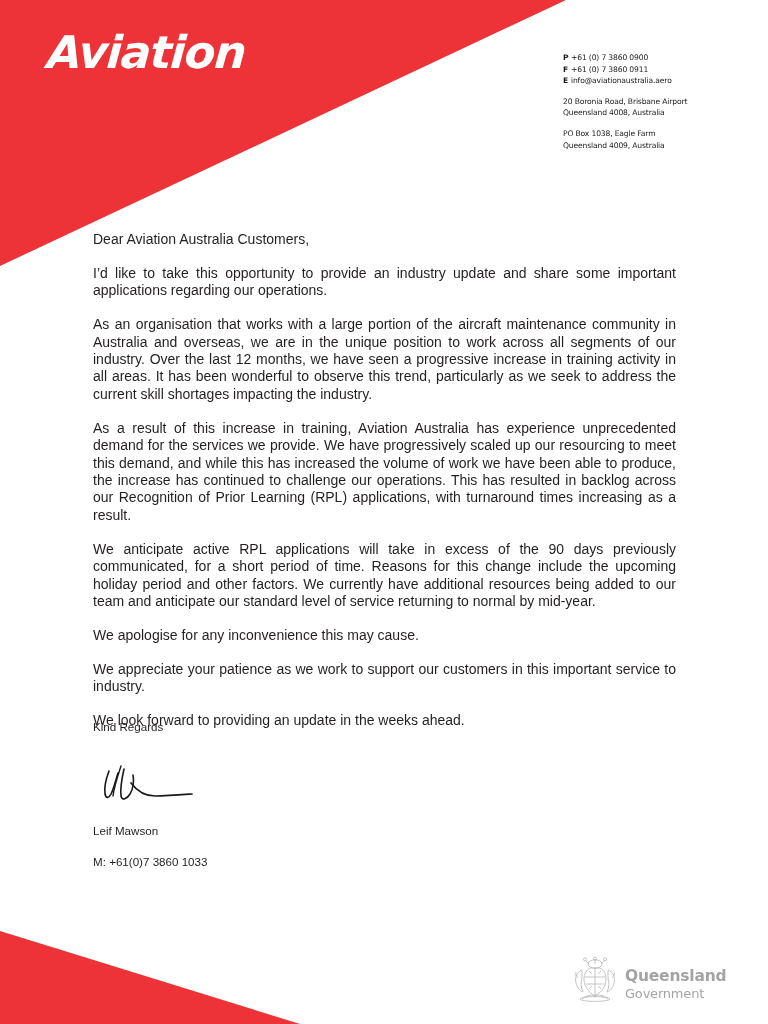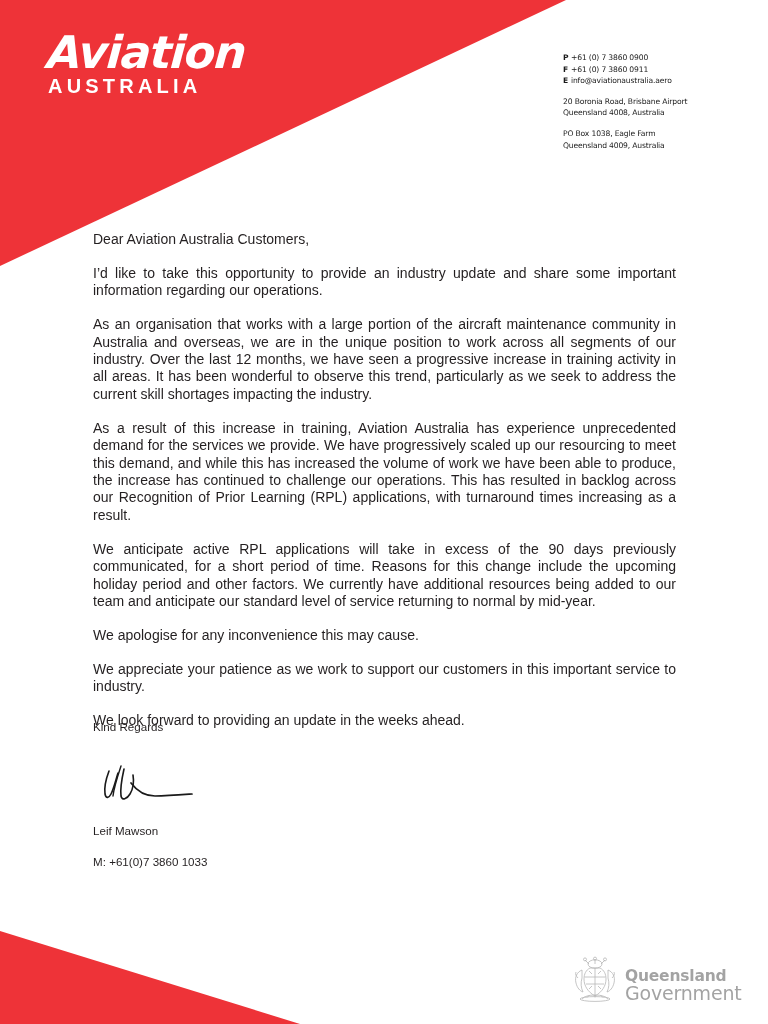--- a/index.html
+++ b/index.html
@@ -149,53 +149,52 @@
     gap: 8px;
     opacity: 0.62;
   }
   .qld-crest { width: 44px; height: 46px; flex: 0 0 auto; }
   .qld-text {
     font-family: "DejaVu Sans", sans-serif;
     color: #6b6b6b;
     line-height: 17px;
   }
   .qld-text .l1 { font-size: 15.5px; font-weight: bold; letter-spacing: -0.2px; }
-  .qld-text .l2 { font-size: 19px; font-weight: normal; letter-spacing: -0.2px; }
+  .qld-text .l2 { font-size: 13px; font-weight: normal; letter-spacing: -0.2px; }
 </style>
 </head>
 <body>
 
 <div class="page">
 
   <div class="header-wedge"></div>
 
   <div class="logo">
     <div class="logo-word">Aviation</div>
-    <div class="logo-sub">AUSTRALIA</div>
   </div>
 
   <div class="contact">
     <div class="grp">
       <span class="line"><span class="lbl">P</span><span>+61 (0) 7 3860 0900</span></span>
       <span class="line"><span class="lbl">F</span><span>+61 (0) 7 3860 0911</span></span>
       <span class="line"><span class="lbl">E</span><span>info@aviationaustralia.aero</span></span>
     </div>
     <div class="grp">
       <span class="line">20 Boronia Road, Brisbane Airport</span>
       <span class="line">Queensland 4008, Australia</span>
     </div>
     <div class="grp">
       <span class="line">PO Box 1038, Eagle Farm</span>
       <span class="line">Queensland 4009, Australia</span>
     </div>
   </div>
 
   <div class="letter">
     <p class="noj">Dear Aviation Australia Customers,</p>
-    <p>I’d like to take this opportunity to provide an industry update and share some important information regarding our operations.</p>
+    <p>I’d like to take this opportunity to provide an industry update and share some important applications regarding our operations.</p>
     <p>As an organisation that works with a large portion of the aircraft maintenance community in Australia and overseas, we are in the unique position to work across all segments of our industry. Over the last 12 months, we have seen a progressive increase in training activity in all areas. It has been wonderful to observe this trend, particularly as we seek to address the current skill shortages impacting the industry.</p>
     <p>As a result of this increase in training, Aviation Australia has experience unprecedented demand for the services we provide. We have progressively scaled up our resourcing to meet this demand, and while this has increased the volume of work we have been able to produce, the increase has continued to challenge our operations. This has resulted in backlog across our Recognition of Prior Learning (RPL) applications, with turnaround times increasing as a result.</p>
     <p>We anticipate active RPL applications will take in excess of the 90 days previously communicated, for a short period of time. Reasons for this change include the upcoming holiday period and other factors. We currently have additional resources being added to our team and anticipate our standard level of service returning to normal by mid-year.</p>
     <p class="noj">We apologise for any inconvenience this may cause.</p>
     <p>We appreciate your patience as we work to support our customers in this important service to industry.</p>
     <p class="noj">We look forward to providing an update in the weeks ahead.</p>
   </div>
 
   <div class="sig-block">
     <div class="row">Kind Regards</div>

